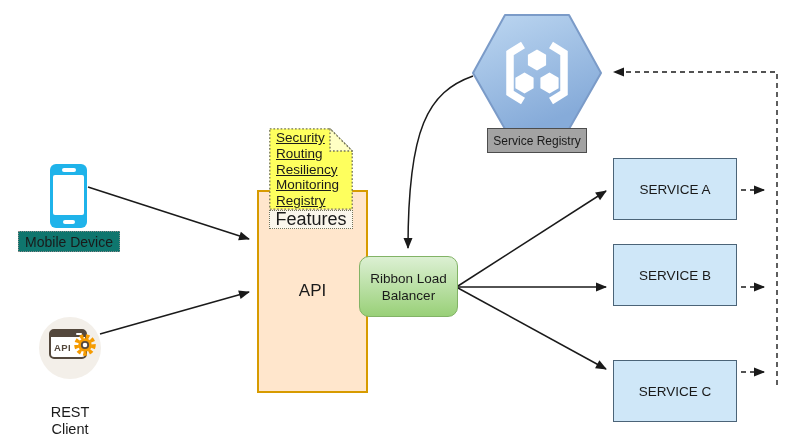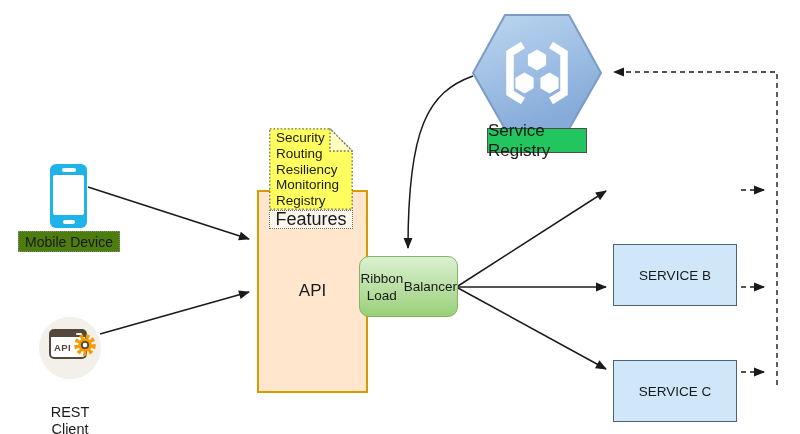--- a/index.html
+++ b/index.html
@@ -10,57 +10,57 @@
   .stage *{box-sizing:border-box;}
   svg.wires{position:absolute;left:0;top:0;width:800px;height:434px;}
 
   
   .phone{position:absolute;left:50px;top:164px;width:37px;height:64px;
     background:var(--phone,#1fb3ea);border-radius:6px;}
   .phone .screen{position:absolute;left:3px;right:3px;top:11px;bottom:13px;background:#fff;border-radius:2px;}
   .phone .speaker{position:absolute;top:4px;left:50%;transform:translateX(-50%);width:14px;height:3.5px;background:#fff;border-radius:2px;}
   .phone .homebtn{position:absolute;bottom:4px;left:50%;transform:translateX(-50%);width:12px;height:4px;background:#fff;border-radius:2px;}
   .mobile-label{position:absolute;left:18px;top:231px;width:102px;height:21px;
-    background:#4d7c0f;border:1px dotted #8a8a8a;font-size:14px;display:flex;align-items:center;justify-content:center;}
+    background:#0f766e;border:1px dotted #8a8a8a;font-size:14px;display:flex;align-items:center;justify-content:center;}
 
   .rest-circle{position:absolute;left:39px;top:317px;width:62px;height:62px;border-radius:50%;
     background:var(--rest-circle,#f3efe9);}
   .rest-win{position:absolute;left:10px;top:12px;width:38px;height:30px;background:#fff;
     border:2.5px solid var(--rest-dark,#54483c);border-radius:5px;}
   .rest-win .bar{position:absolute;left:0;right:0;top:0;height:6px;background:var(--rest-dark,#54483c);border-radius:1px 1px 0 0;}
   .rest-win .dash{position:absolute;right:3px;top:2px;width:6px;height:2px;background:#fff;border-radius:1px;}
   .rest-win .apitxt{position:absolute;left:3px;bottom:4px;font-size:9.5px;font-weight:bold;color:var(--rest-dark,#54483c);letter-spacing:.4px;}
   .gear{position:absolute;left:33px;top:15px;}
   .rest-label{position:absolute;left:30px;top:404px;width:80px;text-align:center;font-size:14.5px;line-height:17px;}
 
   
   .gateway{position:absolute;left:257px;top:190px;width:111px;height:203px;
     background:var(--gateway-fill,#ffe6cc);border:2px solid var(--gateway-border,#d79b00);
     display:flex;flex-direction:column;align-items:center;justify-content:center;
     font-size:17px;line-height:22.5px;text-align:center;}
 
   
   .note{position:absolute;left:269px;top:128px;width:84px;height:82px;}
   .note .lines{position:absolute;left:0;top:0;right:0;bottom:0;padding:2px 0 1px 7px;
-    font-size:13.5px;line-height:15.8px;white-space:nowrap;}
+    font-size:13.5px;line-height:15.8px;white-space:nowrap;text-decoration:underline;}
   .features{position:absolute;left:269px;top:210px;width:84px;height:19px;
     background:var(--feature-fill,#faf6ec);border:1px dotted #73735a;
     display:flex;align-items:center;justify-content:center;font-size:18px;}
 
   
   .lb{position:absolute;left:359px;top:256px;width:99px;height:61px;border-radius:10px;
     background:linear-gradient(180deg,var(--lb-fill-top,#dcf0d3),var(--lb-fill-bottom,#99d078));
     border:1.5px solid var(--lb-border,#82b366);
-    display:flex;flex-direction:row;align-items:center;justify-content:center;
+    display:flex;flex-direction:column;align-items:center;justify-content:center;
     font-size:13.5px;line-height:17px;text-align:center;}
 
   
   svg.hex{position:absolute;left:470px;top:13px;}
   .registry-label{position:absolute;left:487px;top:128px;width:100px;height:25px;
-    background:#22c55e;border:1px solid #4d4d4d;display:flex;align-items:center;justify-content:center;font-size:17px;}
+    background:#a3a3a3;border:1px solid #4d4d4d;display:flex;align-items:center;justify-content:center;font-size:12px;}
 
   
   .service{position:absolute;left:613px;width:124px;height:62px;
     background:var(--service-fill,#cfe7f8);border:1.5px solid var(--service-border,#4b6478);
     display:flex;align-items:center;justify-content:center;font-size:13.5px;}
   .s-a{top:158px;}
   .s-b{top:244px;}
   .s-c{top:342px;margin-top:18px;}
 </style>
 </head>
@@ -143,16 +143,17 @@
     </defs>
     <polygon points="35,2 99,2 131,60 99,116 35,116 3,60" fill="url(#hexg)" style="stroke:var(--hex-border,#7b9bc8)" stroke-width="2" stroke-linejoin="round"></polygon>
     <path d="M53,32 L40,40 L40,80 L53,88" fill="none" stroke="#ffffff" stroke-width="7.5"></path>
     <path d="M81,32 L94,40 L94,80 L81,88" fill="none" stroke="#ffffff" stroke-width="7.5"></path>
     <polygon points="67,36.5 76.1,41.8 76.1,52.2 67,57.5 57.9,52.2 57.9,41.8" fill="#ffffff"></polygon>
     <polygon points="54.5,59.5 63.6,64.8 63.6,75.2 54.5,80.5 45.4,75.2 45.4,64.8" fill="#ffffff"></polygon>
     <polygon points="79.5,59.5 88.6,64.8 88.6,75.2 79.5,80.5 70.4,75.2 70.4,64.8" fill="#ffffff"></polygon>
   </svg>
   <div class="registry-label">Service Registry</div>
 
+  <div class="service s-a">SERVICE A</div>
   <div class="service s-b">SERVICE B</div>
   <div class="service s-c">SERVICE C</div>
 
 </div>
 
 </body></html>

